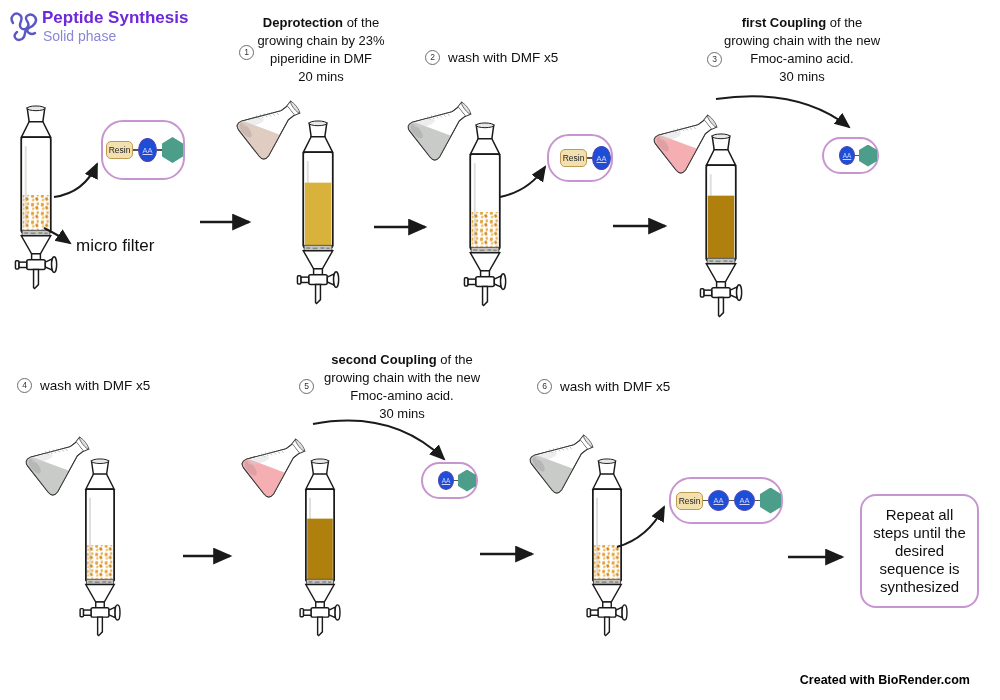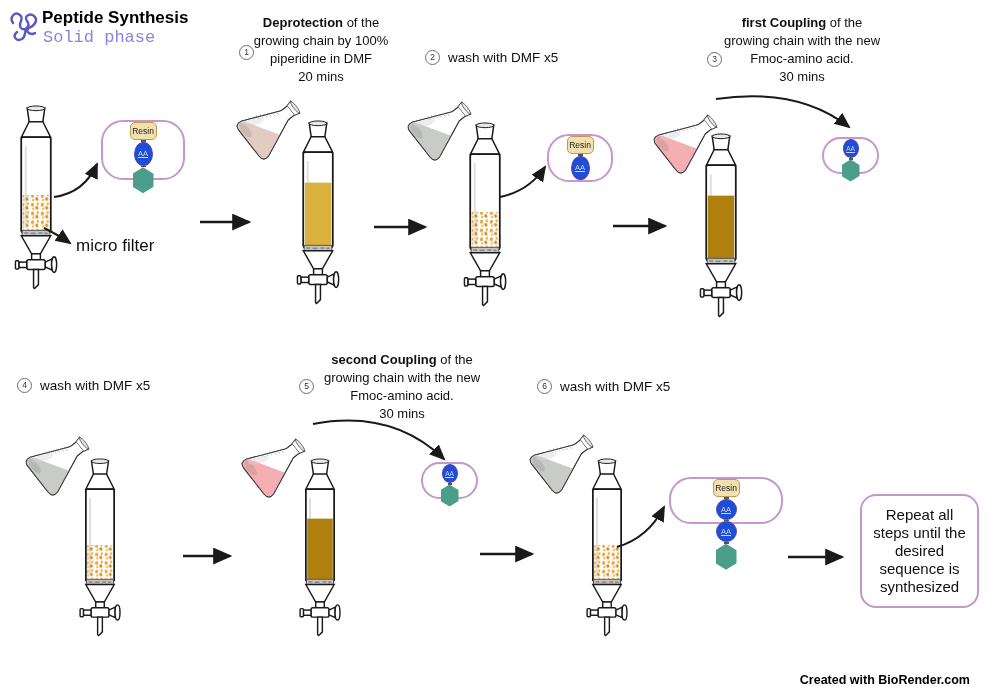--- a/index.html
+++ b/index.html
@@ -1,37 +1,37 @@
 <!DOCTYPE html>
 <html><head>
 <meta charset="utf-8">
 <style>
   html,body{margin:0;padding:0;background:#fff;}
   .canvas{position:relative;width:1000px;height:700px;background:#ffffff;overflow:hidden;
           font-family:"Liberation Sans",sans-serif;color:#111;}
   .abs{position:absolute;}
 
   
-  .title{font-size:17px;font-weight:bold;color:#000000;}
-  .subtitle{font-size:17px;color:#8986d8;font-family:Liberation Mono, monospace;}
+  .title{font-size:17px;font-weight:bold;color:#6d28d9;}
+  .subtitle{font-size:14px;color:#8986d8;}
 
   
   .steplabel{text-align:center;font-size:13px;line-height:18px;color:#101010;}
   .steplabel .b{font-weight:bold;}
   .circnum{width:15px;height:15px;border:1.2px solid #6e6e6e;border-radius:50%;
            font-size:8.5px;line-height:1;display:flex;align-items:center;justify-content:center;
            color:#333;background:#fff;box-sizing:border-box;flex:none;}
   .washrow{display:flex;align-items:center;gap:8px;}
   .washtext{font-size:13.5px;color:#101010;}
 
   .microfilter{font-size:17px;color:#101010;}
 
   
   .chipbox{border:2.4px solid #c795cf;border-radius:22px;background:#fff;
-           display:flex;align-items:center;justify-content:flex-start;box-sizing:border-box;flex-direction:column;}
+           display:flex;align-items:center;justify-content:flex-end;box-sizing:border-box;}
   .resin{width:27px;height:18px;background:#f2e0ae;border:1.5px solid #bf9a52;border-radius:5px;
          font-size:8.5px;color:#222;display:flex;align-items:center;justify-content:center;flex:none;box-sizing:border-box;}
   .aa{width:19px;height:24px;background:#1d4ed8;border:1.5px solid #4e42ad;border-radius:50%;
       color:#d6d2f2;font-size:7.5px;display:flex;align-items:center;justify-content:center;flex:none;box-sizing:border-box;text-decoration:underline;}
   .hexo{width:21px;height:26px;background:#4c9e8a;
         clip-path:polygon(50% 0,100% 25%,100% 75%,50% 100%,0 75%,0 25%);
         display:flex;align-items:center;justify-content:center;flex:none;}
   .hexi{width:18px;height:23px;background:#dcf2e8;
         clip-path:polygon(50% 0,100% 25%,100% 75%,50% 100%,0 75%,0 25%);
         color:#35796a;font-size:8.5px;display:flex;align-items:center;justify-content:center;margin-left:36px;}
@@ -125,21 +125,21 @@
   </svg>
 
   <svg class="abs" style="left:6px;top:8px" width="34" height="36" viewBox="0 0 34 36">
     <path d="M7,15 C3,9 9,3 14,7 C19,11 11,16 15,20 C19,24 25,18 21,13 C17,8 25,4 29,9 C32,13 28,18 23,20 C18,23 25,28 29,25 M11,24 C6,28 10,34 16,31 C21,28 17,22 22,20" stroke="#5b58c5" stroke-width="2.4" fill="none" stroke-linecap="round"></path>
   </svg>
   <div class="abs title" style="left:42px;top:8px">Peptide Synthesis</div>
   <div class="abs subtitle" style="left:43px;top:28px">Solid phase</div>
 
   <div class="abs circnum" style="left:239px;top:45px">1</div>
   <div class="abs steplabel" style="left:245px;top:14px;width:152px">
-    <span class="b">Deprotection</span><span> of the growing chain by 100% piperidine in DMF</span>
+    <span class="b">Deprotection</span><span> of the growing chain by 23% piperidine in DMF</span>
     <div>20 mins</div>
   </div>
 
   <div class="abs washrow" style="left:425px;top:50px">
     <div class="circnum">2</div>
     <span class="washtext">wash with DMF x5</span>
   </div>
 
   <div class="abs circnum" style="left:707px;top:52px">3</div>
   <div class="abs steplabel" style="left:723px;top:14px;width:158px">

